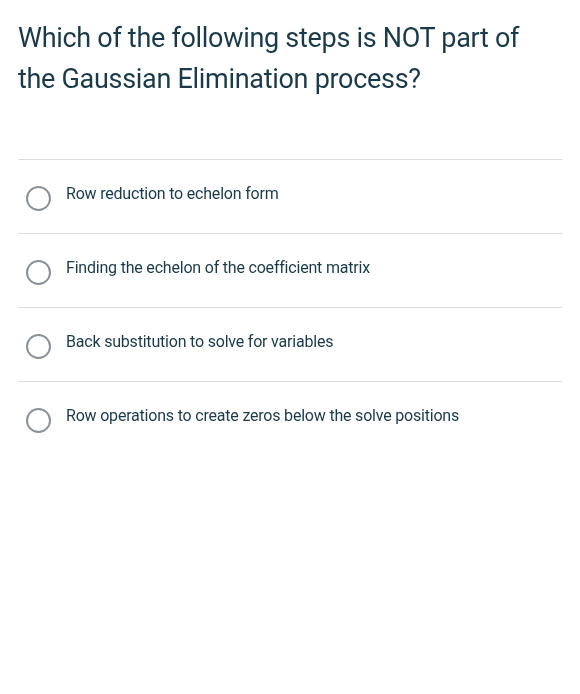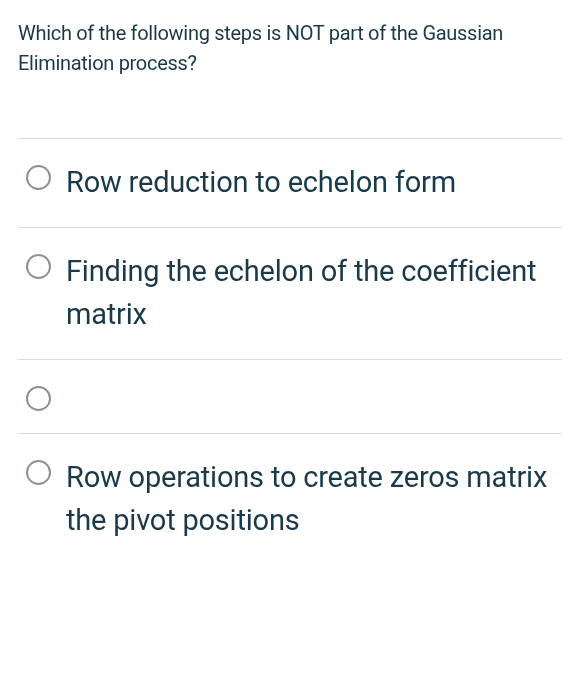--- a/index.html
+++ b/index.html
@@ -7,21 +7,21 @@
       padding: 0;
       box-sizing: border-box;
     }
     body {
       font-family: -apple-system, BlinkMacSystemFont, 'Segoe UI', Roboto, Helvetica, Arial, sans-serif;
       background: #ffffff;
       width: 580px;
       padding: 18px 18px 0 18px;
     }
     .question-text {
-      font-size: 20px;
+      font-size: 27px;
       font-weight: 400;
       color: #1a3a4a;
       line-height: 1.5;
       margin-bottom: 60px;
       letter-spacing: -0.3px;
     }
     .options-list {
       border-top: 1px solid #d8dce0;
     }
     .option-item {
@@ -37,21 +37,21 @@
     .radio-circle {
       flex-shrink: 0;
       width: 25px;
       height: 25px;
       border: 2px solid #8a9198;
       border-radius: 50%;
       margin-right: 15px;
       margin-top: 4px;
     }
     .option-label {
-      font-size: 29px;
+      font-size: 16px;
       font-weight: 400;
       color: #1a3a4a;
       line-height: 1.5;
       letter-spacing: -0.2px;
     }
   </style>
 </head>
 <body>
 
 <div class="question-text">Which of the following steps is NOT part of the Gaussian Elimination process?</div>
@@ -60,18 +60,19 @@
   <div class="option-item">
     <div class="radio-circle"></div>
     <div class="option-label">Row reduction to echelon form</div>
   </div>
   <div class="option-item">
     <div class="radio-circle"></div>
     <div class="option-label">Finding the echelon of the coefficient matrix</div>
   </div>
   <div class="option-item">
     <div class="radio-circle"></div>
+    <div class="option-label">Back substitution to solve for variables</div>
   </div>
   <div class="option-item">
     <div class="radio-circle"></div>
-    <div class="option-label">Row operations to create zeros matrix the pivot positions</div>
+    <div class="option-label">Row operations to create zeros below the solve positions</div>
   </div>
 </div>
 
 </body></html>

